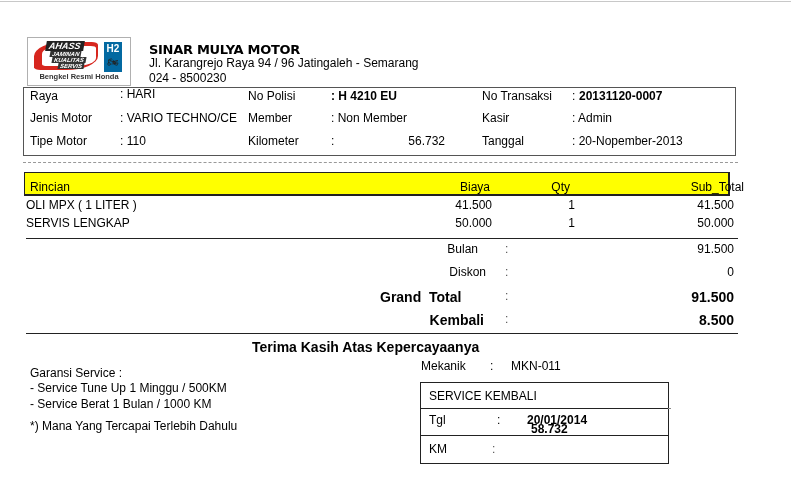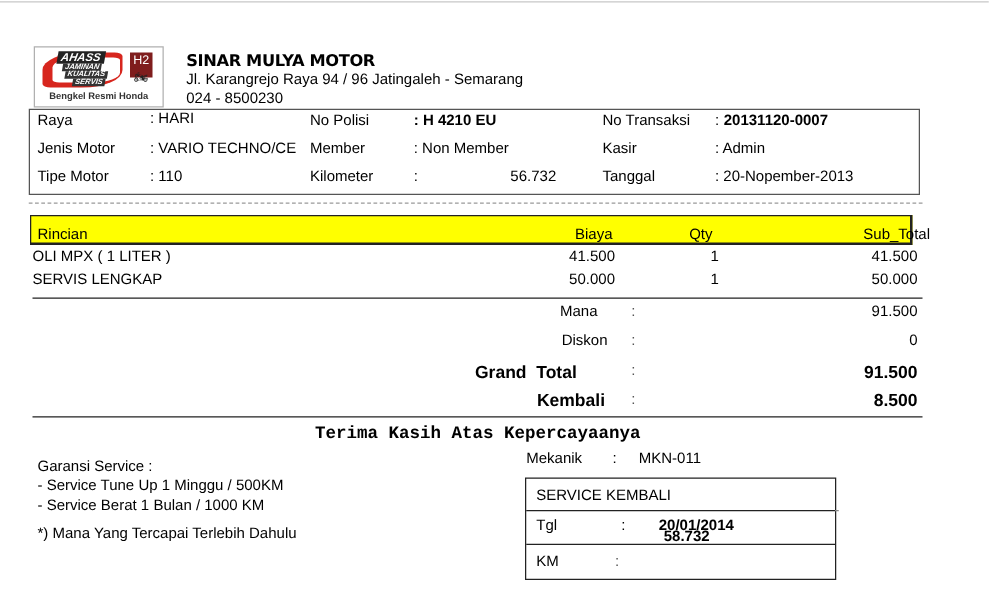--- a/index.html
+++ b/index.html
@@ -12,42 +12,42 @@
   .abs { position: absolute; white-space: nowrap; }
 
   
   .logo { position: absolute; left: 27px; top: 37px; width: 102px; height: 47px; border: 1px solid #b0b0b0; background:#fff; }
   .logo .swoosh { position:absolute; left:6px; top:4px; width:64px; height:28px; border-radius: 50% 10% 50% 10%; background:#d7261e; }
   .logo .swoosh-inner { position:absolute; left:14px; top:8px; width:54px; height:20px; border-radius: 40% 10% 40% 10%; background:#fff; }
   .logo .ahass { position:absolute; left:18px; top:3px; font-size:9px; font-weight:bold; font-style:italic; color:#fff; background:#222; padding:0 3px; line-height:10px; transform: skewX(-10deg); }
   .logo .jam { position:absolute; left:22px; top:13px; font-size:6px; font-weight:bold; font-style:italic; color:#fff; background:#333; line-height:6px; padding:0 2px; transform: skewX(-10deg);}
   .logo .kual { position:absolute; left:24px; top:19px; font-size:6px; font-weight:bold; font-style:italic; color:#fff; background:#333; line-height:6px; padding:0 2px; transform: skewX(-10deg);}
   .logo .serv { position:absolute; left:30px; top:25px; font-size:6px; font-weight:bold; font-style:italic; color:#fff; background:#333; line-height:6px; padding:0 2px; transform: skewX(-10deg);}
-  .logo .h2 { position:absolute; left:76px; top:4px; width:18px; height:20px; background:#7f1d1d; color:#fff; font-size:10px; font-weight:normal; text-align:center; line-height:14px; }
+  .logo .h2 { position:absolute; left:76px; top:4px; width:18px; height:30px; background:#0369a1; color:#fff; font-size:10px; font-weight:bold; text-align:center; line-height:14px; }
   .logo .bike { position:absolute; left:78px; top:20px; width:14px; height:9px; color:#222; font-size:9px; line-height:9px; text-align:center; }
   .logo .cap { position:absolute; left:0; top:34px; width:102px; text-align:center; font-size:7.5px; font-weight:bold; color:#333; }
 
   .company { left: 149px; top: 42px; font-size: 13px; font-weight: bold; font-family: "DejaVu Sans", sans-serif; letter-spacing: -0.3px; }
   .address { left: 149px; top: 56px; font-size: 12px; }
   .phone { left: 149px; top: 71px; font-size: 12px; }
 
   
   .infobox { position: absolute; left: 23px; top: 87px; width: 713px; height: 69px; border: 1px solid #555; box-sizing: border-box; }
   .info { font-size: 12px; }
   .dash { position:absolute; left:23px; top:162px; width:715px; border-top: 1px dashed #999; }
 
   
   .thead { position:absolute; left:24px; top:172px; width:706px; height:24px; background:#ffff00; border:2px solid #222; border-top-width:1px; border-left-width:1px; box-sizing:border-box; }
   .th { font-size: 12px; top: 180px; }
   .td { font-size: 12px; }
   .hr { position:absolute; left:26px; width:712px; height:1px; background:#222; }
 
   .bold13 { font-weight: bold; font-size: 14px; }
 
-  .thanks { left: 252px; top: 339px; font-size: 14px; font-weight: bold; font-family: Liberation Mono, monospace; }
+  .thanks { left: 252px; top: 339px; font-size: 14px; font-weight: bold; }
 
   .svcbox { position:absolute; left:420px; top:382px; width:249px; height:82px; border:1px solid #222; box-sizing:border-box; }
   .svcbox .row1 { position:absolute; left:0; top:25px; width:247px; border-top:1px solid #222; }
   .svcbox .row2 { position:absolute; left:0; top:52px; width:247px; border-top:1px solid #222; }
   .svcbox .ext { position:absolute; left:247px; top:25px; width:3px; border-top:1px solid #888; }
 </style>
 </head>
 <body>
 
 <div class="topline"></div>
@@ -107,21 +107,21 @@
 </div>
 <div>
   <div class="abs td" style="left:26px;top:216px">SERVIS LENGKAP</div>
   <div class="abs td" style="left:420px;top:216px;width:72px;text-align:right">50.000</div>
   <div class="abs td" style="left:545px;top:216px;width:30px;text-align:right">1</div>
   <div class="abs td" style="left:650px;top:216px;width:84px;text-align:right">50.000</div>
 </div>
 
 <div class="hr" style="top:238px"></div>
 
-<div class="abs td" style="left:400px;top:242px;width:78px;text-align:right">Mana</div>
+<div class="abs td" style="left:400px;top:242px;width:78px;text-align:right">Bulan</div>
 <div class="abs td" style="left:505px;top:242px;color:#555">:</div>
 <div class="abs td" style="left:620px;top:242px;width:114px;text-align:right">91.500</div>
 
 <div class="abs td" style="left:400px;top:265px;width:86px;text-align:right">Diskon</div>
 <div class="abs td" style="left:505px;top:265px;color:#555">:</div>
 <div class="abs td" style="left:620px;top:265px;width:114px;text-align:right">0</div>
 
 <div class="abs bold13" style="left:380px;top:289px;width:102px;text-align:left;white-space:pre">Grand  Total</div>
 <div class="abs td" style="left:505px;top:289px;color:#555">:</div>
 <div class="abs bold13" style="left:620px;top:289px;width:114px;text-align:right">91.500</div>

